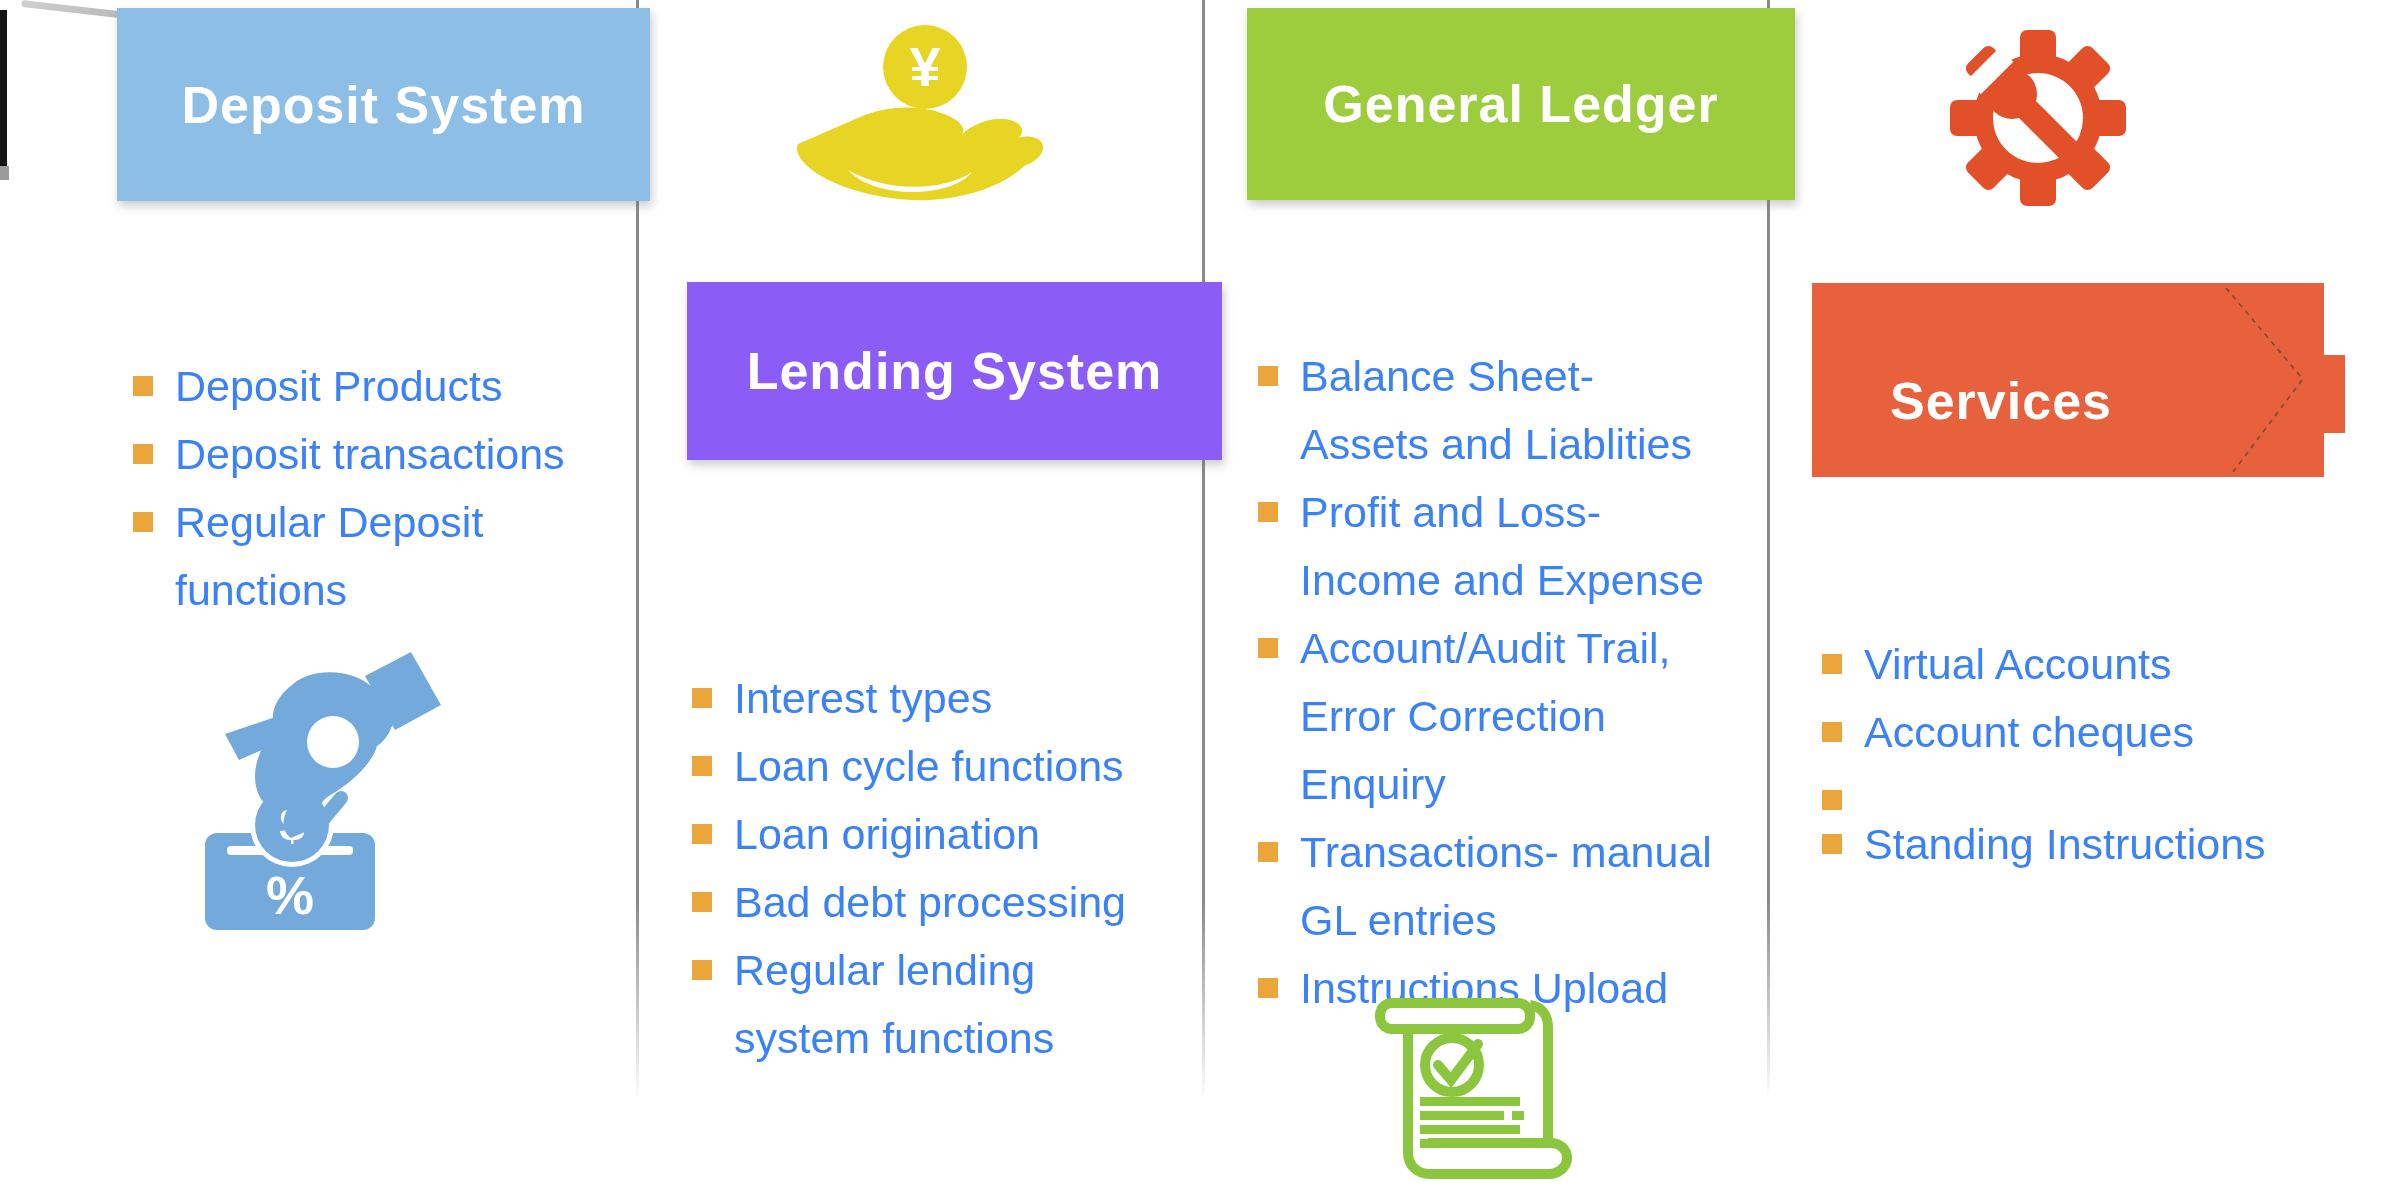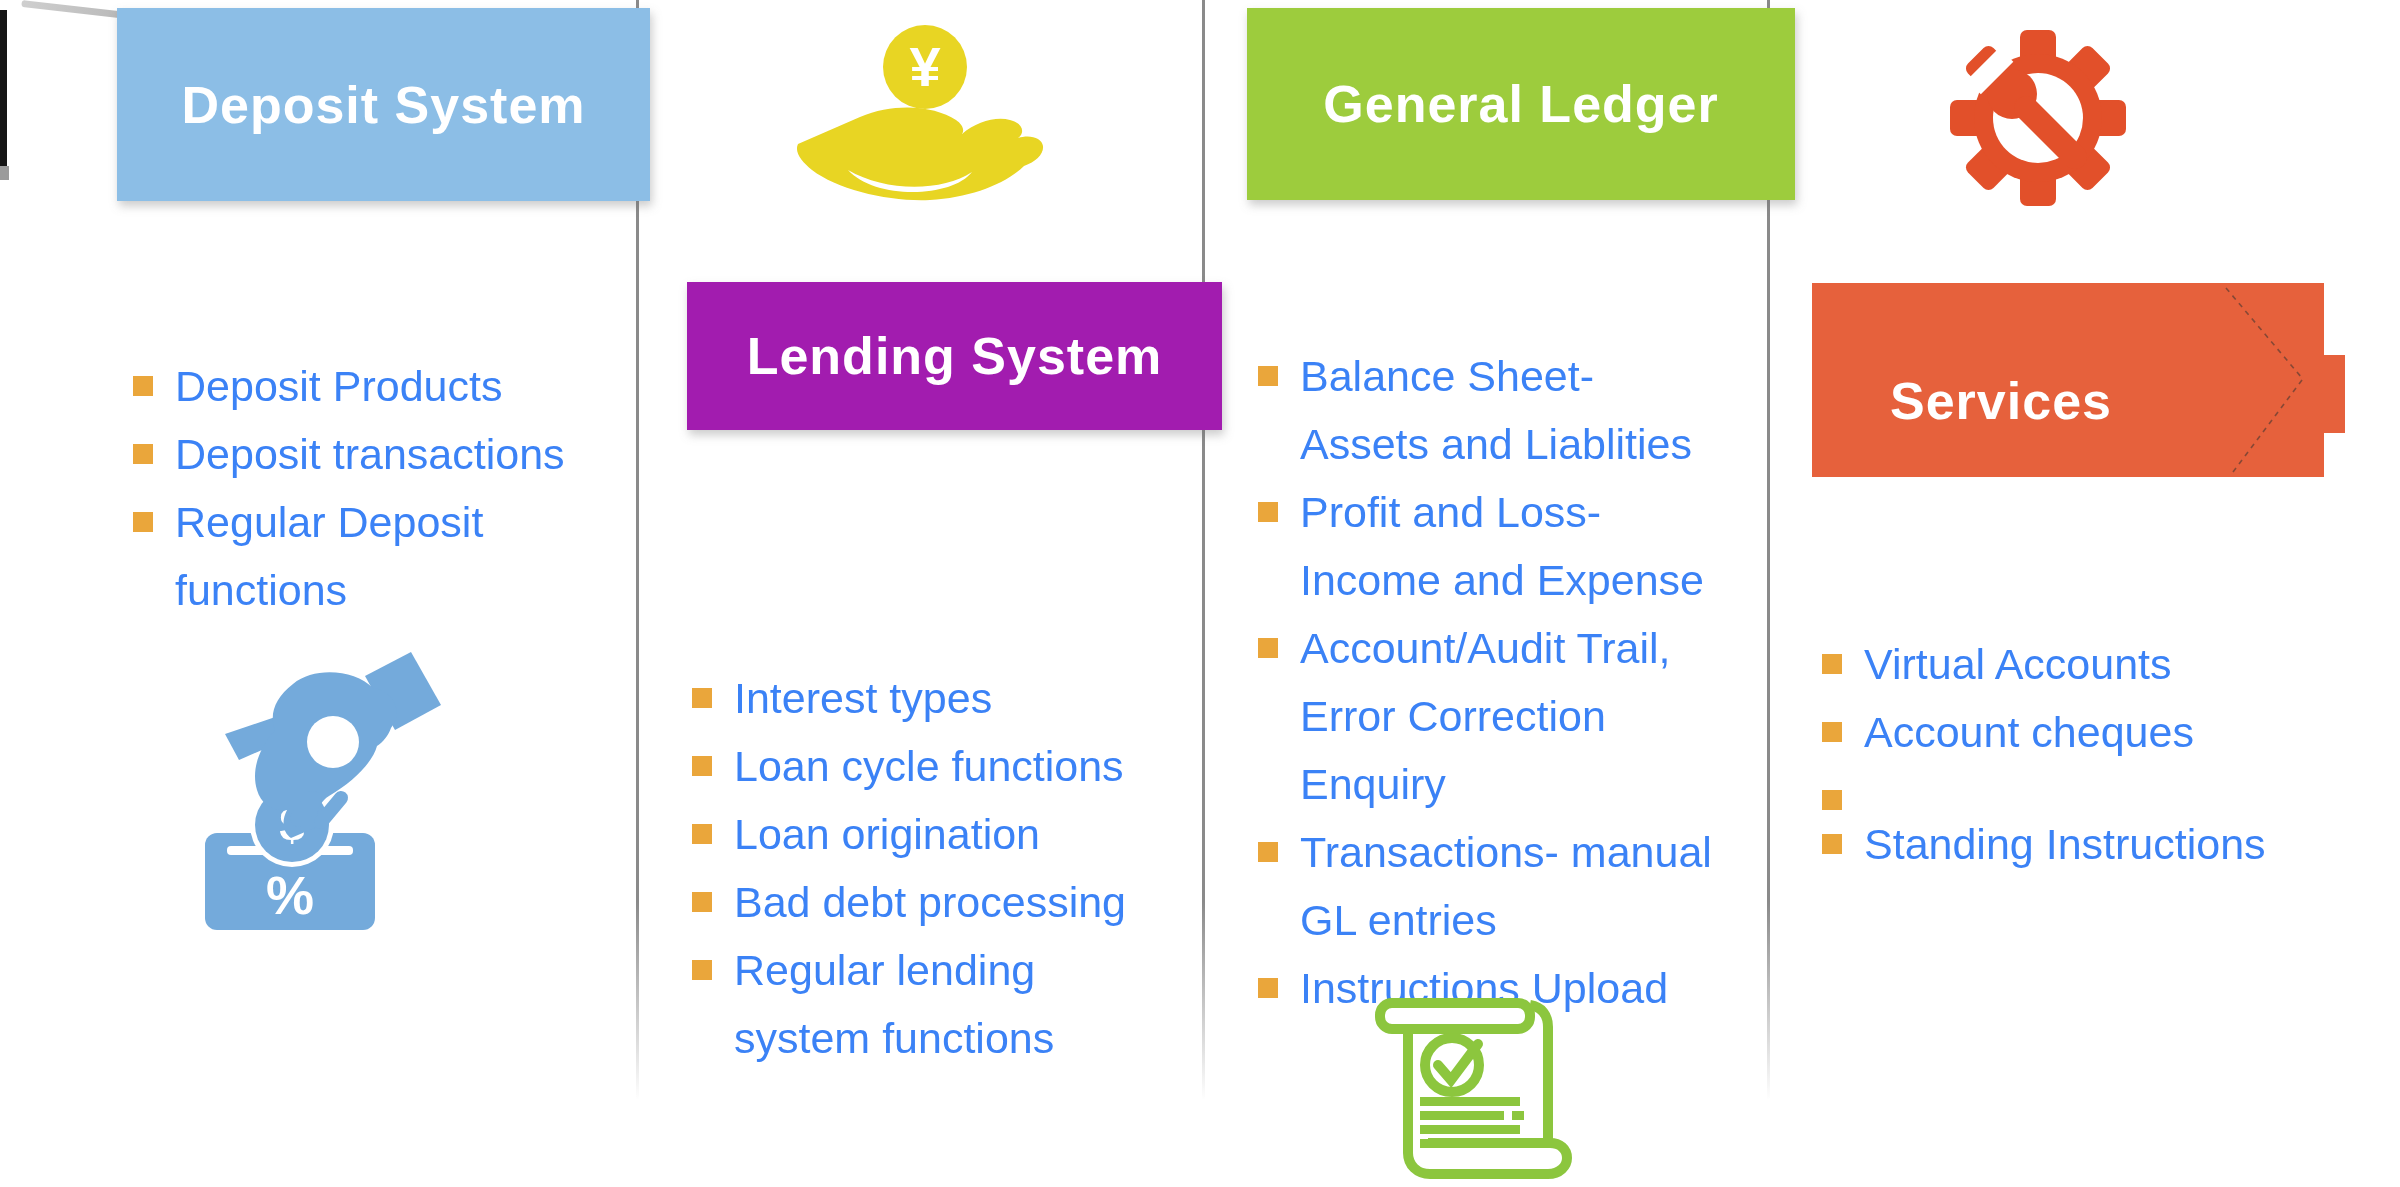--- a/index.html
+++ b/index.html
@@ -8,21 +8,21 @@
 
   
   .divider{position:absolute;top:0;width:3px;height:1100px;
            background:linear-gradient(to bottom,#8a8a8a 0%,#8a8a8a 82%,rgba(138,138,138,0) 100%);}
 
   
   .banner{position:absolute;display:flex;align-items:center;justify-content:center;
           color:#ffffff;font-weight:bold;font-size:52px;letter-spacing:1px;
           box-shadow:2px 5px 9px rgba(110,110,110,.35);margin-left:42px;}
   .banner-deposit {left:75px;  top:8px;   width:533px; height:193px; background:#8CBEE6;}
-  .banner-lending {left:645px; top:282px; width:535px; height:148px; background:#a21caf;}
+  .banner-lending {left:645px; top:282px; width:535px; height:178px; background:#8b5cf6;}
   .banner-ledger  {left:1205px;top:8px;   width:548px; height:192px; background:#9DCC3D;}
   .banner-services{left:1770px;top:283px; width:540px; height:236px; background:#E6613C;
           justify-content:flex-start;padding-left:78px;box-sizing:border-box;box-shadow:none;
           clip-path:polygon(0 0,512px 0,512px 72px,533px 72px,533px 150px,512px 150px,512px 194px,0 194px);}
 
   
   ul.blist{position:absolute;list-style:none;margin:0;padding:0;width:470px;}
   ul.blist li{display:flex;align-items:flex-start;}
   .bullet{flex:0 0 auto;width:20px;height:20px;margin-top:24px;margin-right:22px;background:#EAA63B;}
   .itext{white-space:pre-line;font-size:43px;line-height:68px;color:#3b82f6;}

